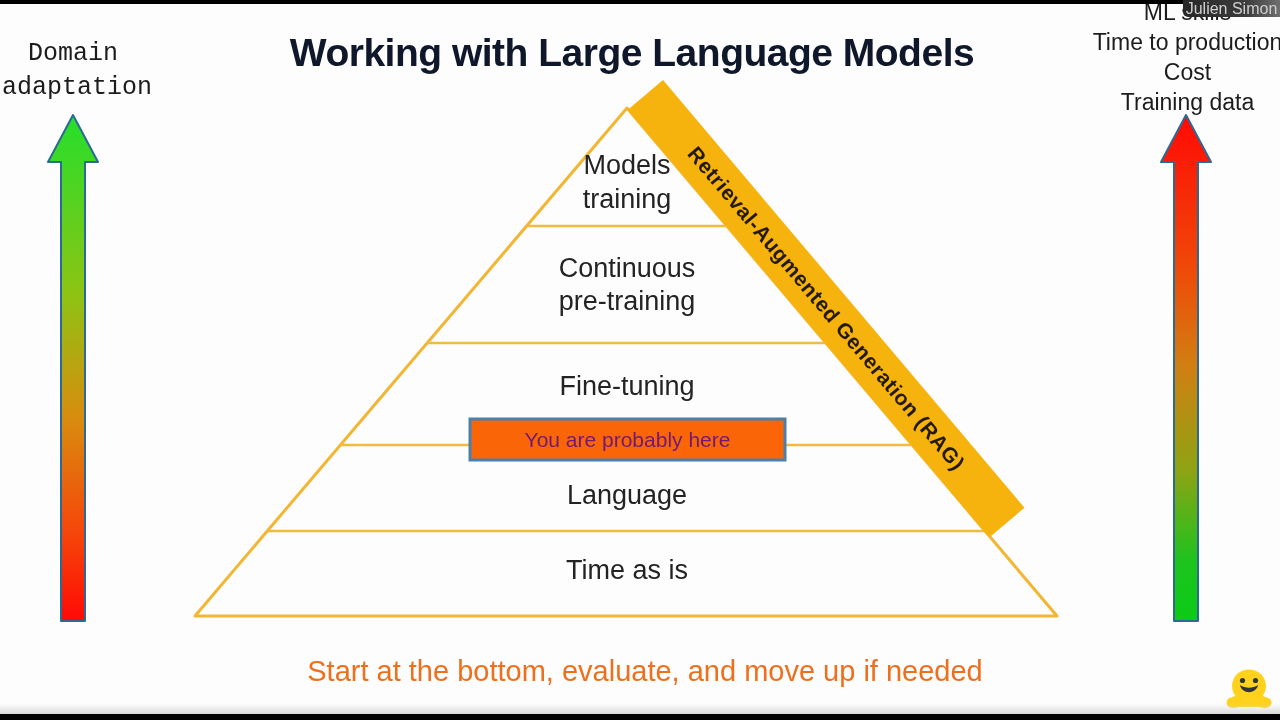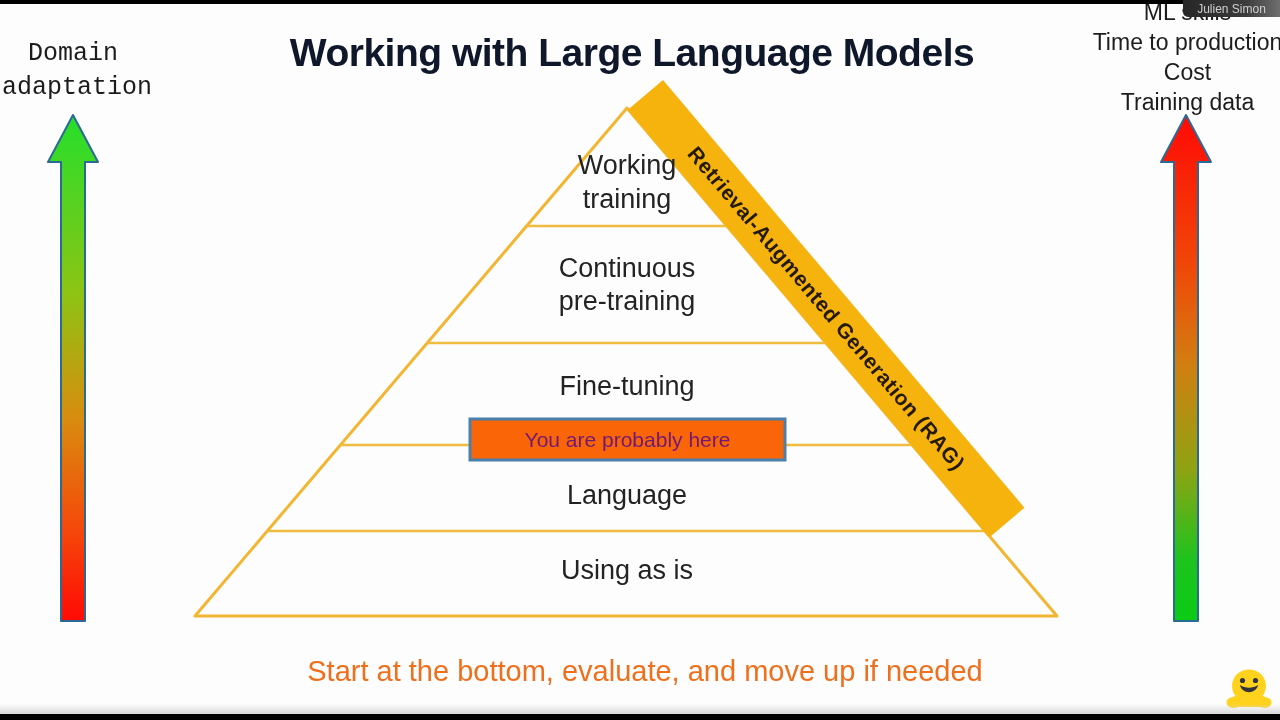--- a/index.html
+++ b/index.html
@@ -62,21 +62,21 @@
   .tagline{
     position:absolute;top:653px;left:5px;width:1280px;text-align:center;
     font-size:29px;line-height:36px;color:#ee6f1c;z-index:3;
   }
 
   .speaker-tag{
     position:absolute;top:0;right:0;width:97px;height:17px;z-index:7;
     background:linear-gradient(90deg,#272727,#3c3c3c 65%,#6f6f6f);
     border-bottom-left-radius:5px;
     display:flex;align-items:center;justify-content:center;
-    font-size:12px;color:#cfcfcf;white-space:nowrap;
+    font-size:16px;color:#cfcfcf;white-space:nowrap;
   }
 
   .hf-emoji{position:absolute;left:1226px;top:666px;z-index:4;}
 </style>
 </head>
 <body>
 
 <div class="letterbox top"></div>
 <div class="bottom-fade"></div>
 <div class="letterbox bottom"></div>
@@ -122,26 +122,26 @@
 
   <polygon transform="translate(47,114)" points="26,1 1,48 14,48 14,507 38,507 38,48 51,48" fill="url(#gradLeft)" stroke="#2b6a94" stroke-width="2" stroke-linejoin="round"></polygon>
 
   <polygon transform="translate(1160,114)" points="26,1 1,48 14,48 14,507 38,507 38,48 51,48" fill="url(#gradRight)" stroke="#2b6a94" stroke-width="2" stroke-linejoin="round"></polygon>
 </svg>
 
 <div class="rag-banner">
   <span>Retrieval-Augmented Generation (RAG)</span>
 </div>
 
-<div class="layer-label layer-initial">Working training</div>
+<div class="layer-label layer-initial">Models training</div>
 <div class="layer-label layer-continuous">Continuous pre-training</div>
 <div class="layer-label layer-fine">Fine-tuning</div>
 <div class="marker-label">You are probably here</div>
 <div class="layer-label layer-prompting">Language</div>
-<div class="layer-label layer-using">Using as is</div>
+<div class="layer-label layer-using">Time as is</div>
 
 <div class="tagline">Start at the bottom, evaluate, and move up if needed</div>
 
 <div class="speaker-tag">
   <span>Julien Simon</span>
 </div>
 
 <svg class="hf-emoji" width="46" height="44" viewBox="0 0 46 44">
   <ellipse cx="23" cy="20" rx="17" ry="16.5" fill="#ffd21e"></ellipse>
   <rect x="5" y="30" width="36" height="11" rx="5" fill="#ffd21e"></rect>

